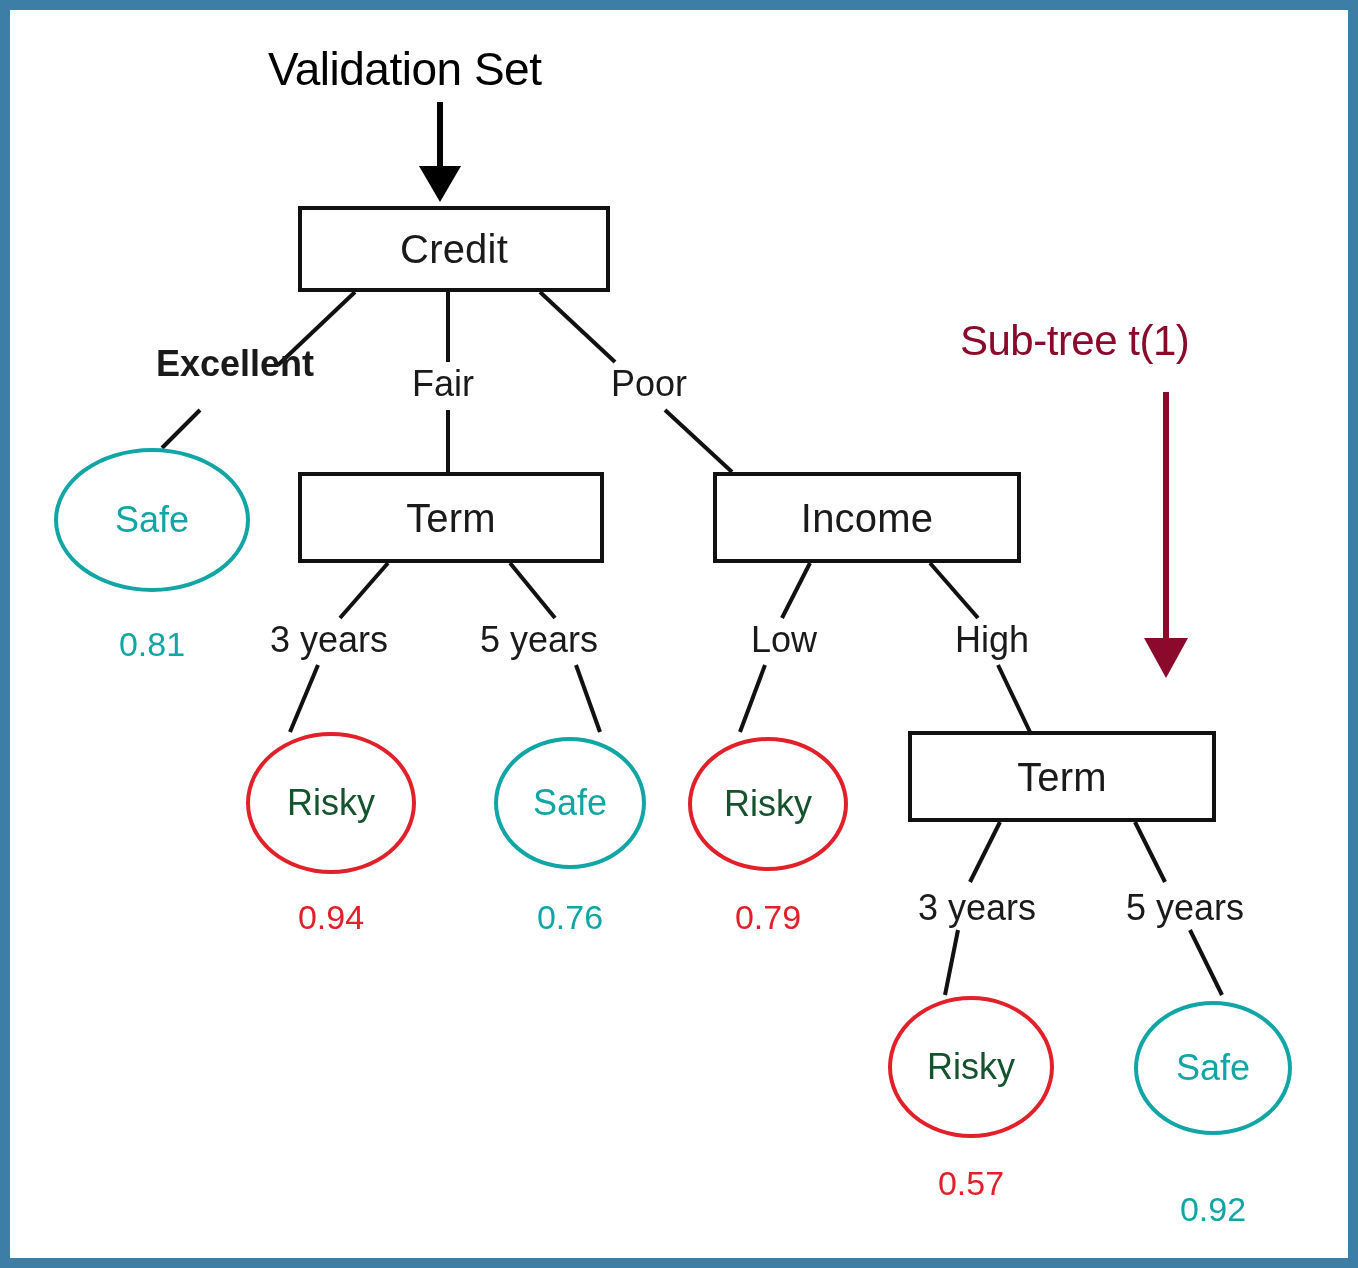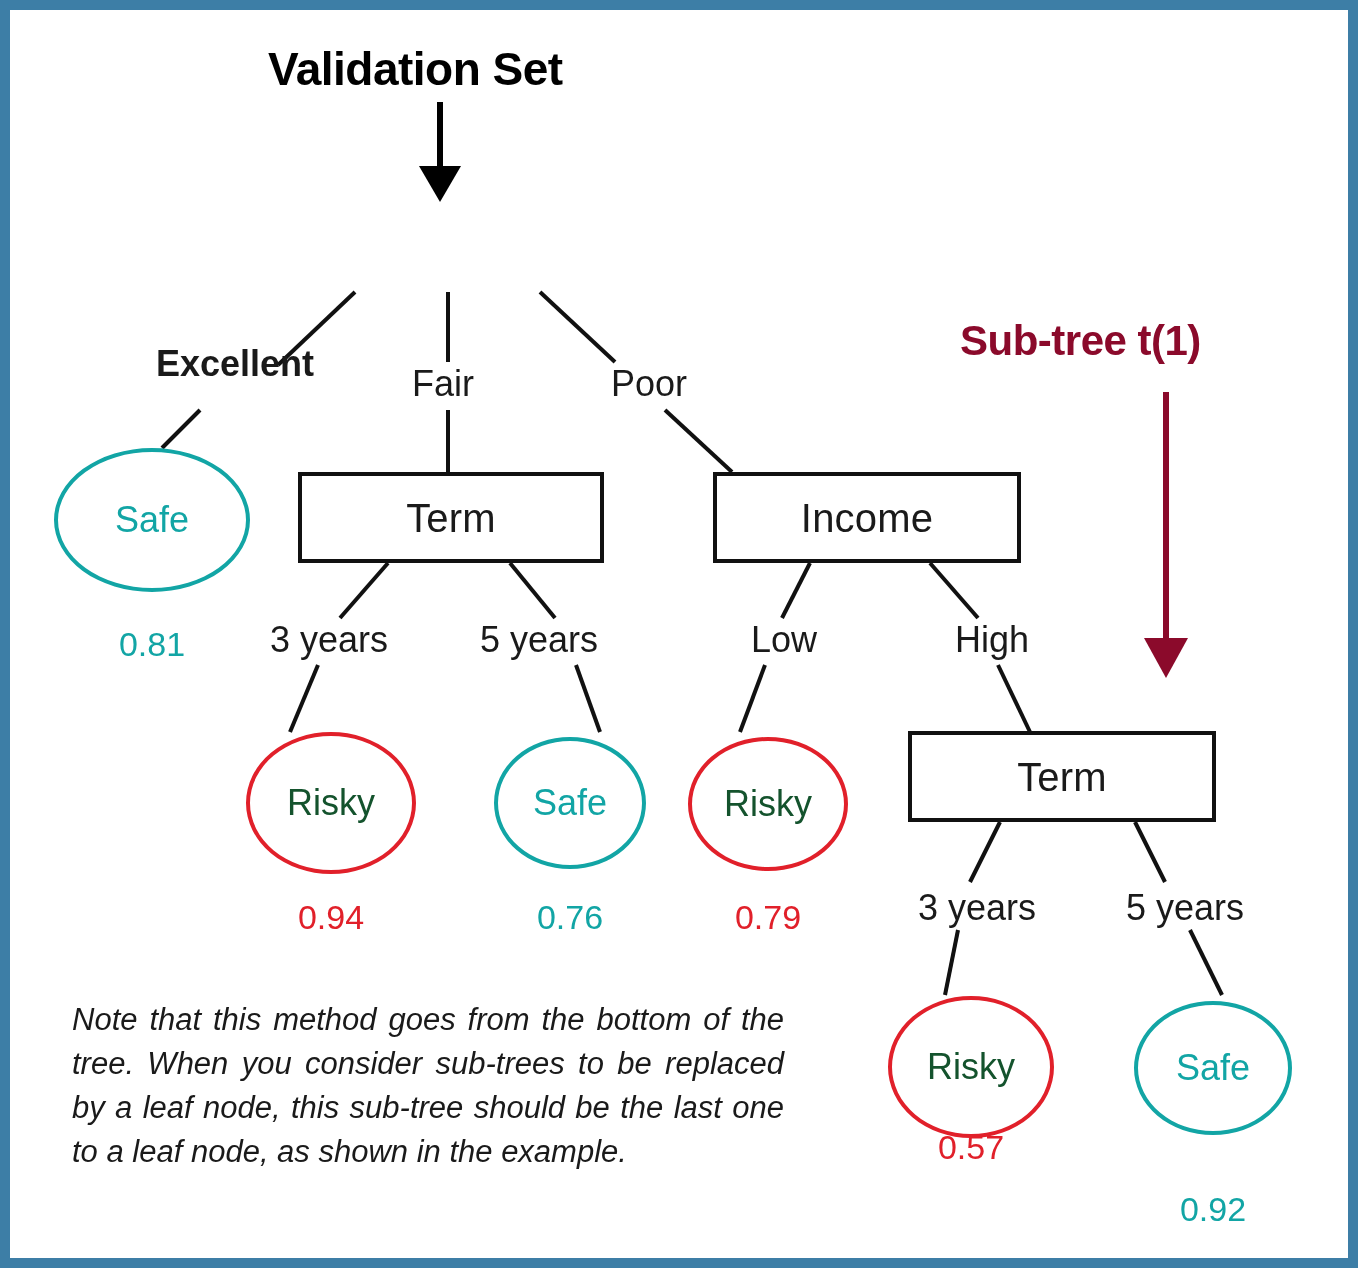--- a/index.html
+++ b/index.html
@@ -82,21 +82,21 @@
     font-size: 36px;
     line-height: 1;
     color: #1a1a1a;
     font-family: "Liberation Sans", sans-serif;
     white-space: nowrap;
   }
 
   
   .callout {
     position: absolute;
-    font-weight: bold;
+    font-weight: normal;
     line-height: 1;
     white-space: nowrap;
     font-family: "Liberation Sans", sans-serif;
   }
   #title-validation-set {
     font-size: 46px;
     color: #000000;
     letter-spacing: -0.5px;
   }
   #title-subtree {
@@ -169,20 +169,23 @@
     <line x1="948" y1="920" x2="935" y2="985" stroke="#111111" stroke-width="4"></line>
 
     <line x1="1125" y1="812" x2="1155" y2="872" stroke="#111111" stroke-width="4"></line>
     <line x1="1180" y1="920" x2="1212" y2="985" stroke="#111111" stroke-width="4"></line>
   </svg>
 
   <div class="callout" id="title-validation-set" style="left:258px; top:36px;">Validation Set</div>
 
   <div class="callout" id="title-subtree" style="left:950px; top:310px;">Sub-tree t(1)</div>
 
+  <div class="dbox" style="left:288px; top:196px; width:312px; height:86px;">
+    <span>Credit</span>
+  </div>
 
   <div class="dbox" style="left:288px; top:462px; width:306px; height:91px;">
     <span>Term</span>
   </div>
 
   <div class="dbox" style="left:703px; top:462px; width:308px; height:91px;">
     <span>Income</span>
   </div>
 
   <div class="dbox" style="left:898px; top:721px; width:308px; height:91px;">
@@ -218,22 +221,21 @@
   <div class="leafval safe" style="left:484px; top:890px; width:152px;">0.76</div>
 
   <div class="leaf risky" style="left:678px; top:727px; width:160px; height:134px;">
     <span>Risky</span>
   </div>
   <div class="leafval risky" style="left:678px; top:890px; width:160px;">0.79</div>
 
   <div class="leaf risky" style="left:878px; top:986px; width:166px; height:142px;">
     <span>Risky</span>
   </div>
-  <div class="leafval risky" style="left:878px; top:1120px; width:166px;">0.57</div>
+  <div class="leafval risky" style="left:878px; top:1156px; width:166px;">0.57</div>
 
   <div class="leaf safe" style="left:1124px; top:991px; width:158px; height:134px;">
     <span>Safe</span>
   </div>
   <div class="leafval safe" style="left:1124px; top:1156px; width:158px;margin-top:26px;">0.92</div>
 
-  <div id="note">Note that this method goes from the bottom of the tree. When you consider sub-trees to be replaced by a leaf node, this sub-tree should be the last one to a leaf node, as shown in the example.</div>
 
 </div>
 
 </body></html>

